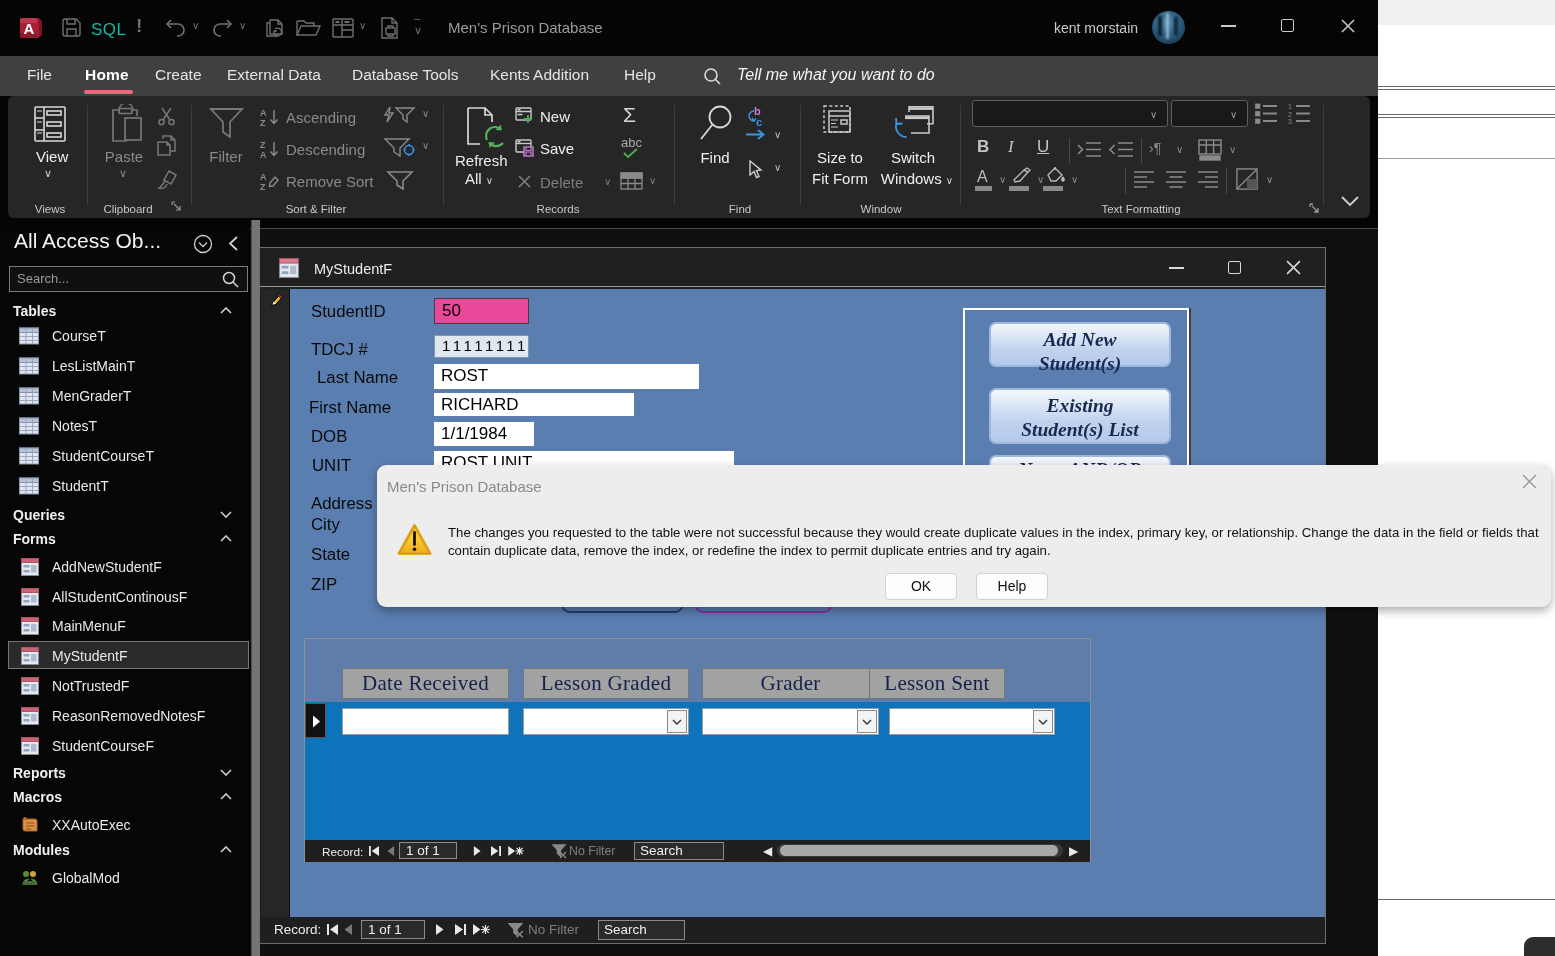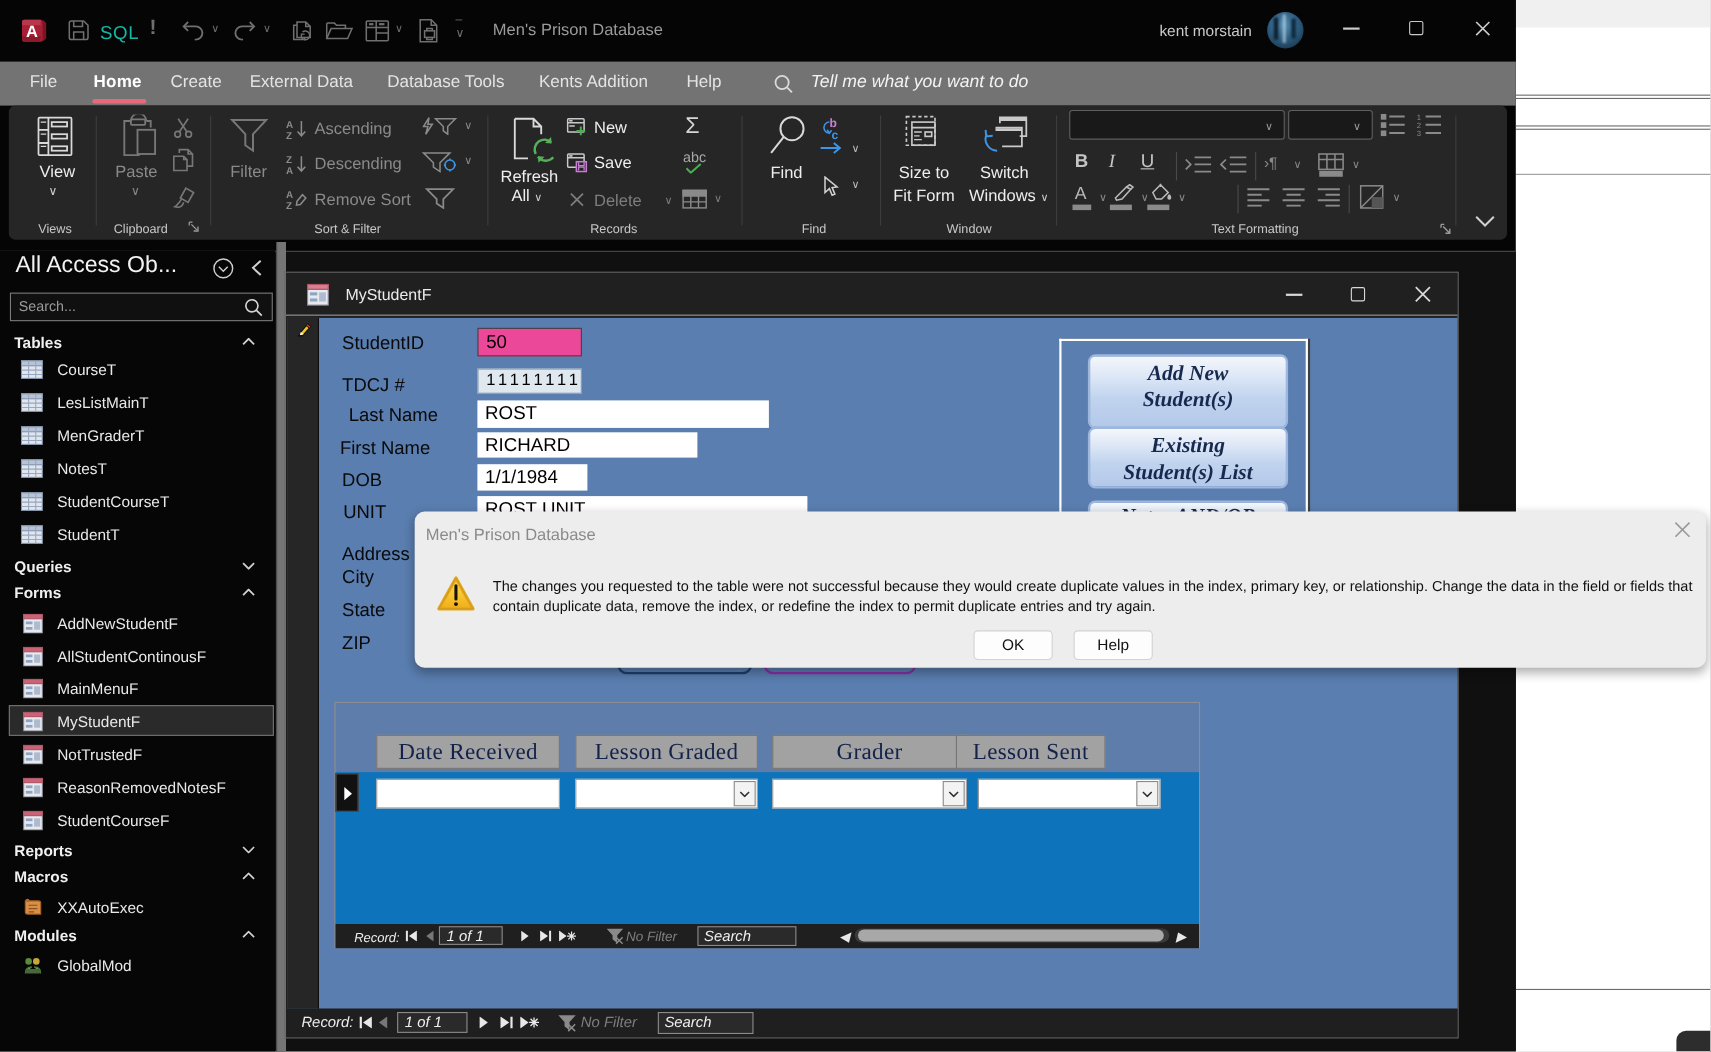--- a/index.html
+++ b/index.html
@@ -4,21 +4,21 @@
 * { margin:0; padding:0; box-sizing:border-box; }
 html,body { width:1555px; height:956px; overflow:hidden; background:#fff; font-family:"Liberation Sans", sans-serif; }
 .abs { position:absolute; }
 #stage { position:relative; width:1555px; height:956px; background:#fff; }
 
 #rightwin { left:1378px; top:0; width:177px; height:956px; background:#fff; }
 .hline { position:absolute; left:0; width:177px; background:#6a6a6a; height:1px; }
 
 #app { left:0; top:0; width:1378px; height:956px; background:#050505; }
 #titlebar { left:0; top:0; width:1378px; height:56px; background:#050505; }
-#tabrow { left:0; top:56px; width:1378px; height:40px; background:#737373; }
+#tabrow { left:0; top:56px; width:1378px; height:40px; background:#404040; }
 .tab { position:absolute; top:10px; color:#e4e4e4; font-size:15.5px; }
 #ribbon { left:8px; top:96px; width:1362px; height:122px; background:#262626; border-radius:6px; }
 .gsep { position:absolute; top:9px; height:100px; width:1px; background:#3d3d3d; }
 .glabel { position:absolute; top:107px; color:#c8c8c8; font-size:11.5px; text-align:center; }
 #canvas { left:0; top:228px; width:1378px; height:728px; background:#101010; }
 #navpane { left:0; top:228px; width:250px; height:728px; background:#060606; }
 .navhead { position:absolute; color:#f0f0f0; font-size:14px; font-weight:bold; left:13px; }
 .navitem { position:absolute; color:#e9e9e9; font-size:14px; left:52px; }
 .navchev { position:absolute; right:18px; margin-top:4px; }
 .tico { position:absolute; left:19px; width:20px; height:18px; }
@@ -30,21 +30,21 @@
 
 .gbtn { position:absolute; left:26px; width:182px; border-radius:7px; border:2px solid #9db7de;
   background:linear-gradient(to bottom,#f4f7fb 0%,#dce6f6 30%,#c0d3ee 60%,#b4c9ea 100%);
   color:#17294e; font-family:"Liberation Serif", serif; font-weight:bold; font-style:italic;
   font-size:19.5px; text-align:center; line-height:24px; padding-top:4px; }
 
 #subform { left:44px; top:390px; width:787px; height:224px; border:1px solid #8f8f8f; background:#5e7dab; }
 .shdr { position:absolute; top:29px; height:31px; background:#a2a2a2; border:1px solid #757575; color:#13224a; font-family:"Liberation Serif", serif; font-size:21px; text-align:center; line-height:28px; letter-spacing:0.3px; }
 .scell { position:absolute; top:69px; height:27px; background:#fff; border:1px solid #9a9a9a; }
 .combo-btn { position:absolute; right:1px; top:1px; width:20px; height:23px; background:#f3f3f3; border:1px solid #8a8a8a; color:#222; font-size:11px; text-align:center; line-height:21px; }
-.navbar { position:absolute; background:#1f1f1f; color:#ededed; font-size:13.5px;font-style:italic; }
+.navbar { position:absolute; background:#1f1f1f; color:#ededed; font-size:13.5px; }
 .recbox { position:absolute; background:#2a2a2a; border:1px solid #8a8a8a; color:#f0f0f0; font-size:13.5px; padding:0 6px; }
 .searchbox { position:absolute; background:#2a2a2a; border:1px solid #8a8a8a; color:#f0f0f0; font-size:13.5px; padding:0 5px; }
 .navico { position:absolute; color:#e8e8e8; font-size:12px; }
 .gray { color:#7e7e7e; }
 
 #dialog { left:377px; top:465px; width:1174px; height:142px; background:#ededed; border-radius:9px;
   box-shadow:0 4px 10px rgba(0,0,0,0.32); }
 #dialog .dtitle { position:absolute; left:10px; top:13px; color:#8a8a8a; font-size:15px; }
 #dialog .dclose { position:absolute; right:14px; top:9px; color:#9a9a9a; font-size:17px; }
 #dialog .dtext { position:absolute; left:71px; top:59px; width:1100px; color:#111; font-size:13.2px; line-height:18px; white-space:nowrap; }
@@ -568,21 +568,21 @@
     <div class="flabel" style="left:51px;top:327px;">ZIP</div>
 
     <div class="tbox" style="left:174px;top:50px;width:95px;height:26px;background:#ec4899;border:1px solid #404040;">50</div>
     <div class="tbox" style="left:174px;top:87px;width:95px;height:23px;background:#dfe7ef;border:1px solid #8296ad;font-size:15px;letter-spacing:3.5px;padding-top:1px;">11111111</div>
     <div class="tbox" style="left:174px;top:116px;width:265px;height:25px;">ROST</div>
     <div class="tbox" style="left:174px;top:145px;width:200px;height:23px;">RICHARD</div>
     <div class="tbox" style="left:174px;top:174px;width:100px;height:24px;">1/1/1984</div>
     <div class="tbox" style="left:174px;top:203px;width:300px;height:24px;">ROST UNIT</div>
 
     <div class="abs" style="left:703px;top:60px;width:226px;height:290px;border:2px solid #fff;border-bottom:none;box-shadow:2px 0 0 #3f3f3f;"></div>
-    <div class="gbtn" style="left:729px;top:74px;height:68px;">Add New<br>Student(s)</div>
+    <div class="gbtn" style="left:729px;top:74px;height:45px;">Add New<br>Student(s)</div>
     <div class="gbtn" style="left:729px;top:140px;height:56px;">Existing<br>Student(s) List</div>
     <div class="gbtn" style="left:729px;top:207px;height:56px;padding-top:1px;line-height:23px;">Notes AND/OR<br>&nbsp;</div>
 
     <div class="abs" style="left:301px;top:330px;width:123px;height:35px;border:2.5px solid #1f3f6e;border-radius:9px;"></div>
     <div class="abs" style="left:434px;top:330px;width:139px;height:35px;border:2.5px solid #8b2fa8;border-radius:9px;"></div>
 
     <div class="abs" id="subform">
       <div class="shdr" style="left:37px;width:167px;">Date Received</div>
       <div class="shdr" style="left:218px;width:166px;">Lesson Graded</div>
       <div class="shdr" style="left:397px;width:177px;">Grader</div>

